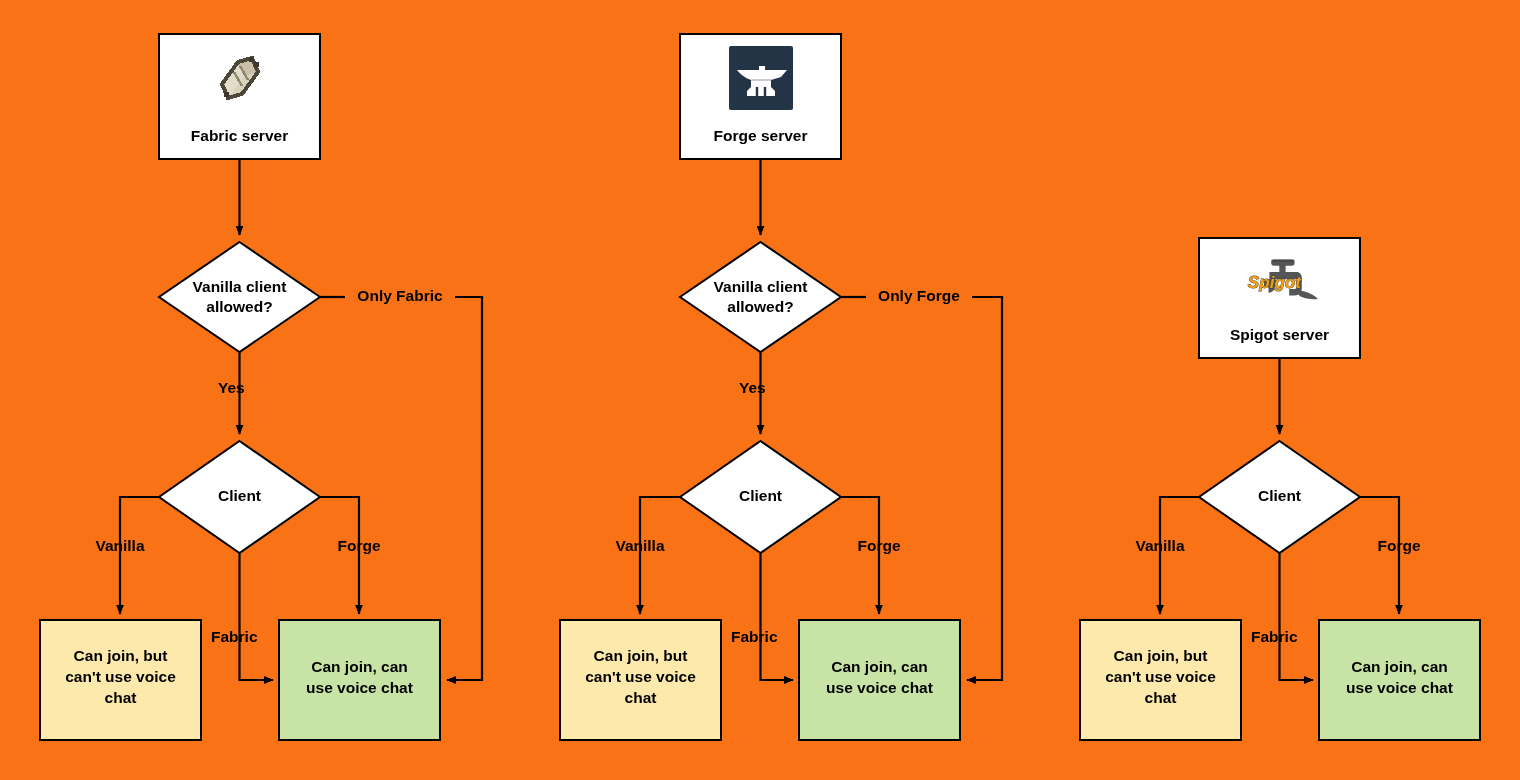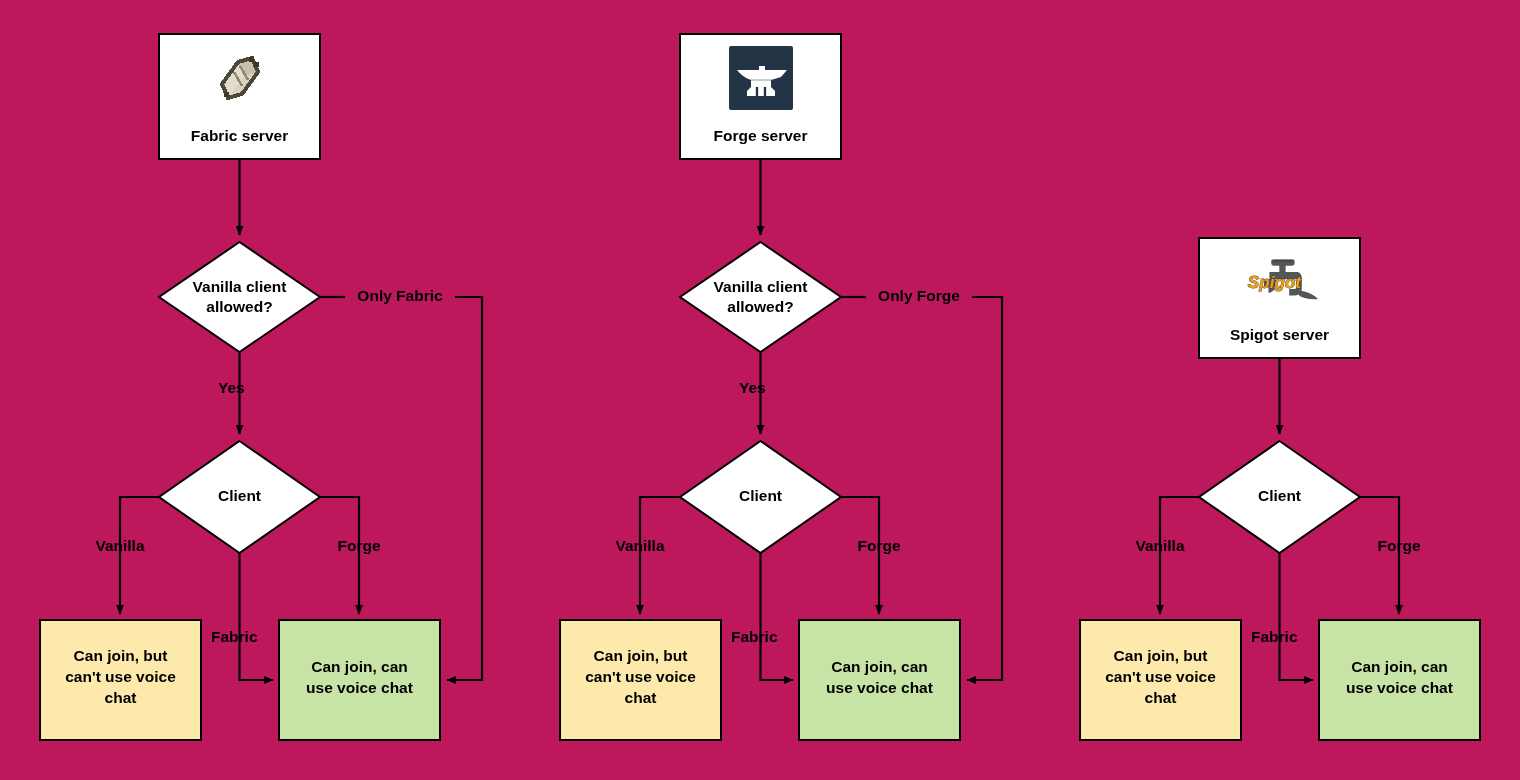--- a/index.html
+++ b/index.html
@@ -10,21 +10,21 @@
   body {
     width: 1520px;
     height: 780px;
     font-family: "Liberation Sans", sans-serif;
     overflow: hidden;
   }
   #diagram-root {
     position: relative;
     width: 1520px;
     height: 780px;
-    background: #be185d;
+    background: #f97316;
   }
   svg.flow {
     position: absolute;
     top: 0;
     left: 0;
     width: 1520px;
     height: 780px;
   }
   .node-rect {
     fill: #ffffff;

